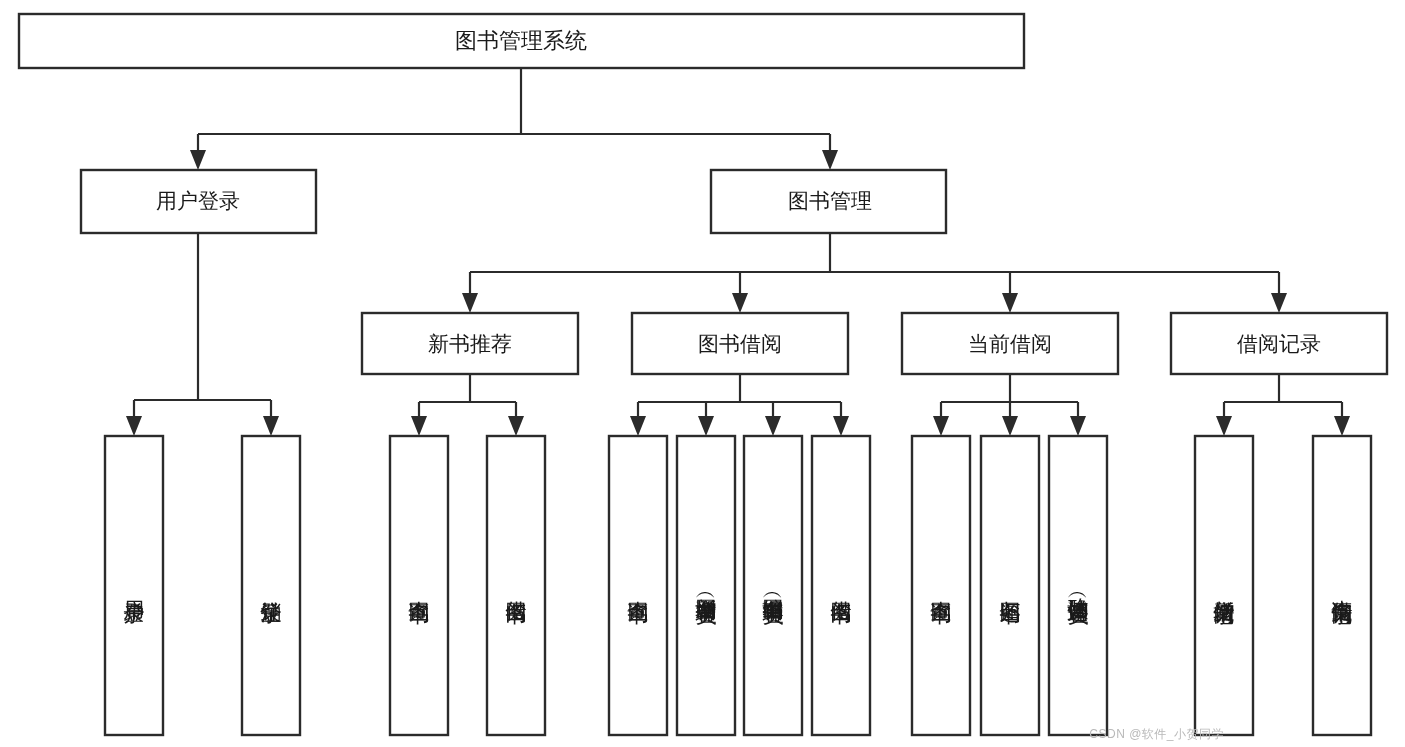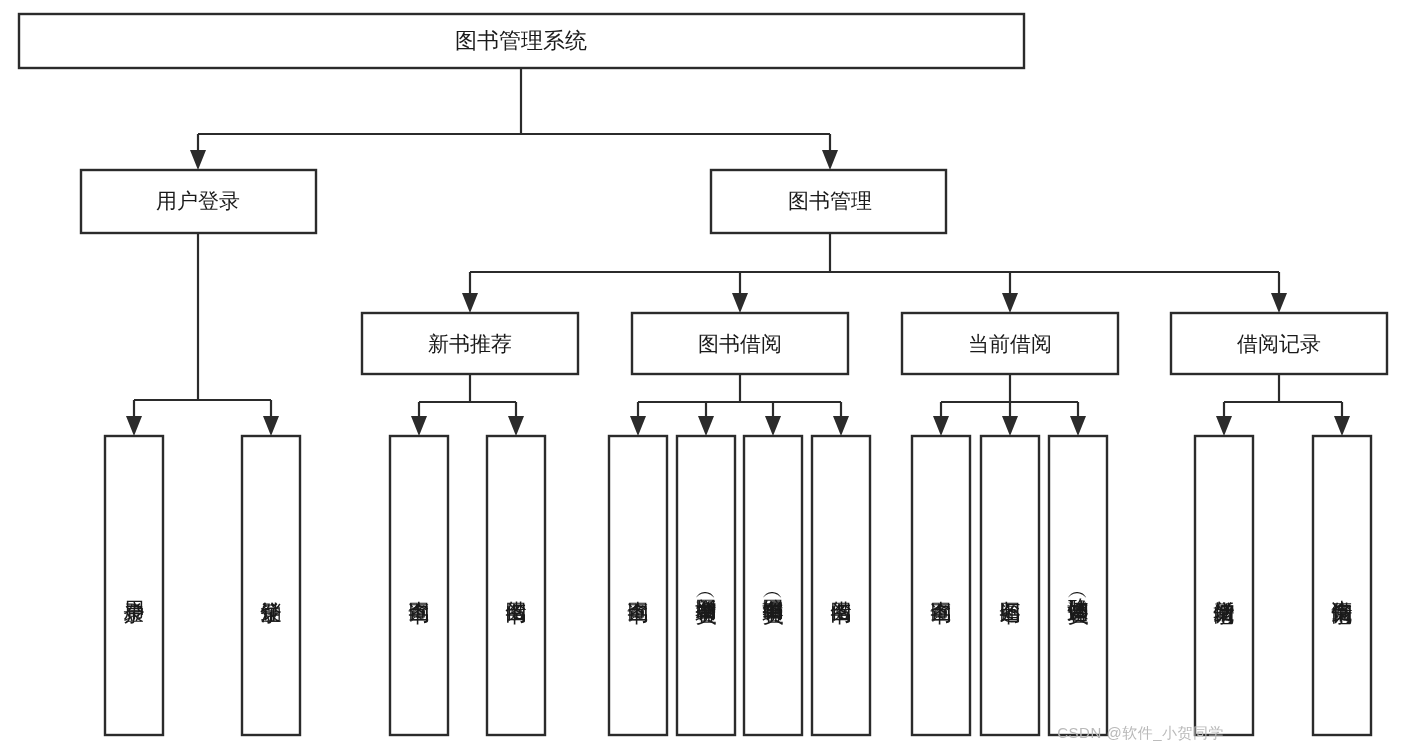--- a/index.html
+++ b/index.html
@@ -64,21 +64,21 @@
     display: flex;
     align-items: center;
     justify-content: center;
     pointer-events: none;
   }
   .watermark {
     position: absolute;
     right: 8px;
     bottom: 4px;
     font-family: "Liberation Sans", "DejaVu Sans", sans-serif;
-    font-size: 15px;
+    font-size: 12px;
     color: #b9b9b9;
     letter-spacing: 0.5px;
     white-space: nowrap;
     margin-top: 25px;
   }
 </style>
 </head>
 <body>
 
 <div id="diagram-root">

